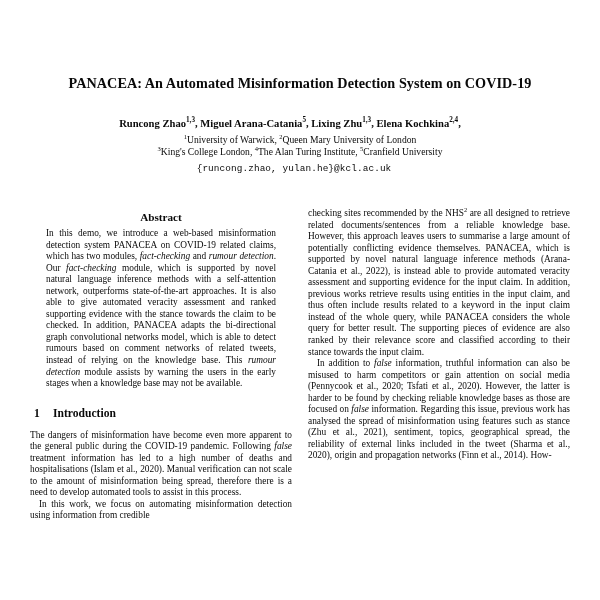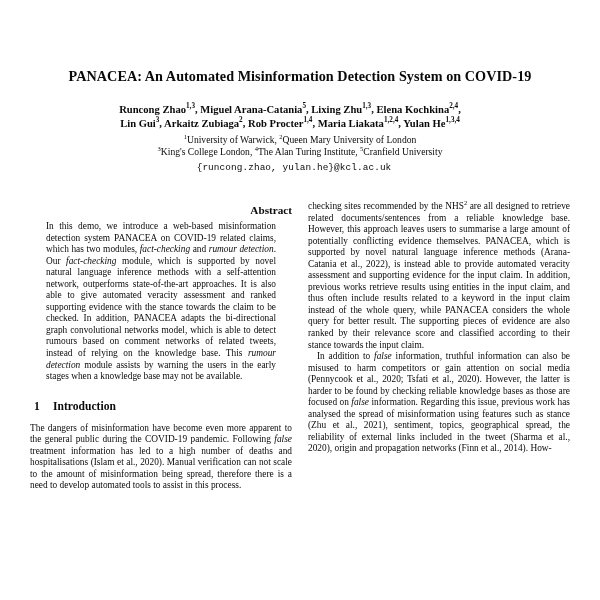--- a/index.html
+++ b/index.html
@@ -21,21 +21,21 @@
     box-sizing: border-box;
     padding: 0;
   }
 
   
   .title {
     font-size: 14.2px;
     font-weight: bold;
     text-align: center;
     line-height: 1.3;
-    margin: 1px;
+    margin: 8px;
     padding: 66px 34px 0 34px;
     letter-spacing: 0.05px;
   }
 
   .authors {
     text-align: center;
     font-size: 10.6px;
     font-weight: bold;
     line-height: 1.28;
     margin: 0;
@@ -83,21 +83,21 @@
     width: 262px;
     height: 400px;
     overflow: hidden;
   }
   .col-left  { left: 30px; }
   .col-right { left: 308px; }
 
   .sec-head {
     font-size: 11.2px;
     font-weight: bold;
-    text-align: right;
+    text-align: center;
     margin: 0;
     padding: 3px 0 5px 0;
   }
 
   .abstract-body {
     padding: 0 16px 0 16px;
   }
 
   p.para {
     font-size: 9.35px;
@@ -123,21 +123,20 @@
 </style>
 </head>
 <body>
 
 <div class="page">
 
   <h1 class="title">PANACEA: An Automated Misinformation Detection System on COVID-19</h1>
 
   <div class="authors">
     <span class="line">Runcong Zhao<sup>1,3</sup>, Miguel Arana-Catania<sup>5</sup>, Lixing Zhu<sup>1,3</sup>, Elena Kochkina<sup>2,4</sup>,</span>
-    <span class="line">Lin Gui<sup>3</sup>, Arkaitz Zubiaga<sup>2</sup>, Rob Procter<sup>1,4</sup>, Maria Liakata<sup>1,2,4</sup>, Yulan He<sup>1,3,4</sup></span>
   </div>
 
   <div class="affils">
     <span class="line"><sup>1</sup>University of Warwick, <sup>2</sup>Queen Mary University of London</span>
     <span class="line"><sup>3</sup>King's College London, <sup>4</sup>The Alan Turing Institute, <sup>5</sup>Cranfield University</span>
   </div>
 
   <div class="email">{runcong.zhao, yulan.he}@kcl.ac.uk</div>
 
   <div class="columns">
@@ -145,20 +144,21 @@
     <div class="col col-left">
       <div class="sec-head">Abstract</div>
       <div class="abstract-body">
         <p class="para first">In this demo, we introduce a web-based misinformation detection system PANACEA on COVID-19 related claims, which has two modules, <i>fact-checking</i> and <i>rumour detection</i>. Our <i>fact-checking</i> module, which is supported by novel natural language inference methods with a self-attention network, outperforms state-of-the-art approaches. It is also able to give automated veracity assessment and ranked supporting evidence with the stance towards the claim to be checked. In addition, PANACEA adapts the bi-directional graph convolutional networks model, which is able to detect rumours based on comment networks of related tweets, instead of relying on the knowledge base. This <i>rumour detection</i> module assists by warning the users in the early stages when a knowledge base may not be available.</p>
       </div>
 
       <div class="num-head"><span class="num">1</span><span>Introduction</span></div>
 
       <p class="para first">The dangers of misinformation have become even more apparent to the general public during the COVID-19 pandemic. Following <i>false</i> treatment information has led to a high number of deaths and hospitalisations (Islam et al., 2020). Manual verification can not scale to the amount of misinformation being spread, therefore there is a need to develop automated tools to assist in this process.</p>
 
+      <p class="para indent">In this work, we focus on automating misinformation detection using information from credible</p>
     </div>
 
     <div class="col col-right">
       <p class="para first">checking sites recommended by the NHS<sup>2</sup> are all designed to retrieve related documents/sentences from a reliable knowledge base. However, this approach leaves users to summarise a large amount of potentially conflicting evidence themselves. PANACEA, which is supported by novel natural language inference methods (Arana-Catania et al., 2022), is instead able to provide automated veracity assessment and supporting evidence for the input claim. In addition, previous works retrieve results using entities in the input claim, and thus often include results related to a keyword in the input claim instead of the whole query, while PANACEA considers the whole query for better result. The supporting pieces of evidence are also ranked by their relevance score and classified according to their stance towards the input claim.</p>
 
       <p class="para indent">In addition to <i>false</i> information, truthful information can also be misused to harm competitors or gain attention on social media (Pennycook et al., 2020; Tsfati et al., 2020). However, the latter is harder to be found by checking reliable knowledge bases as those are focused on <i>false</i> information. Regarding this issue, previous work has analysed the spread of misinformation using features such as stance (Zhu et al., 2021), sentiment, topics, geographical spread, the reliability of external links included in the tweet (Sharma et al., 2020), origin and propagation networks (Finn et al., 2014). How-</p>
     </div>
 
   </div>
 </div>

